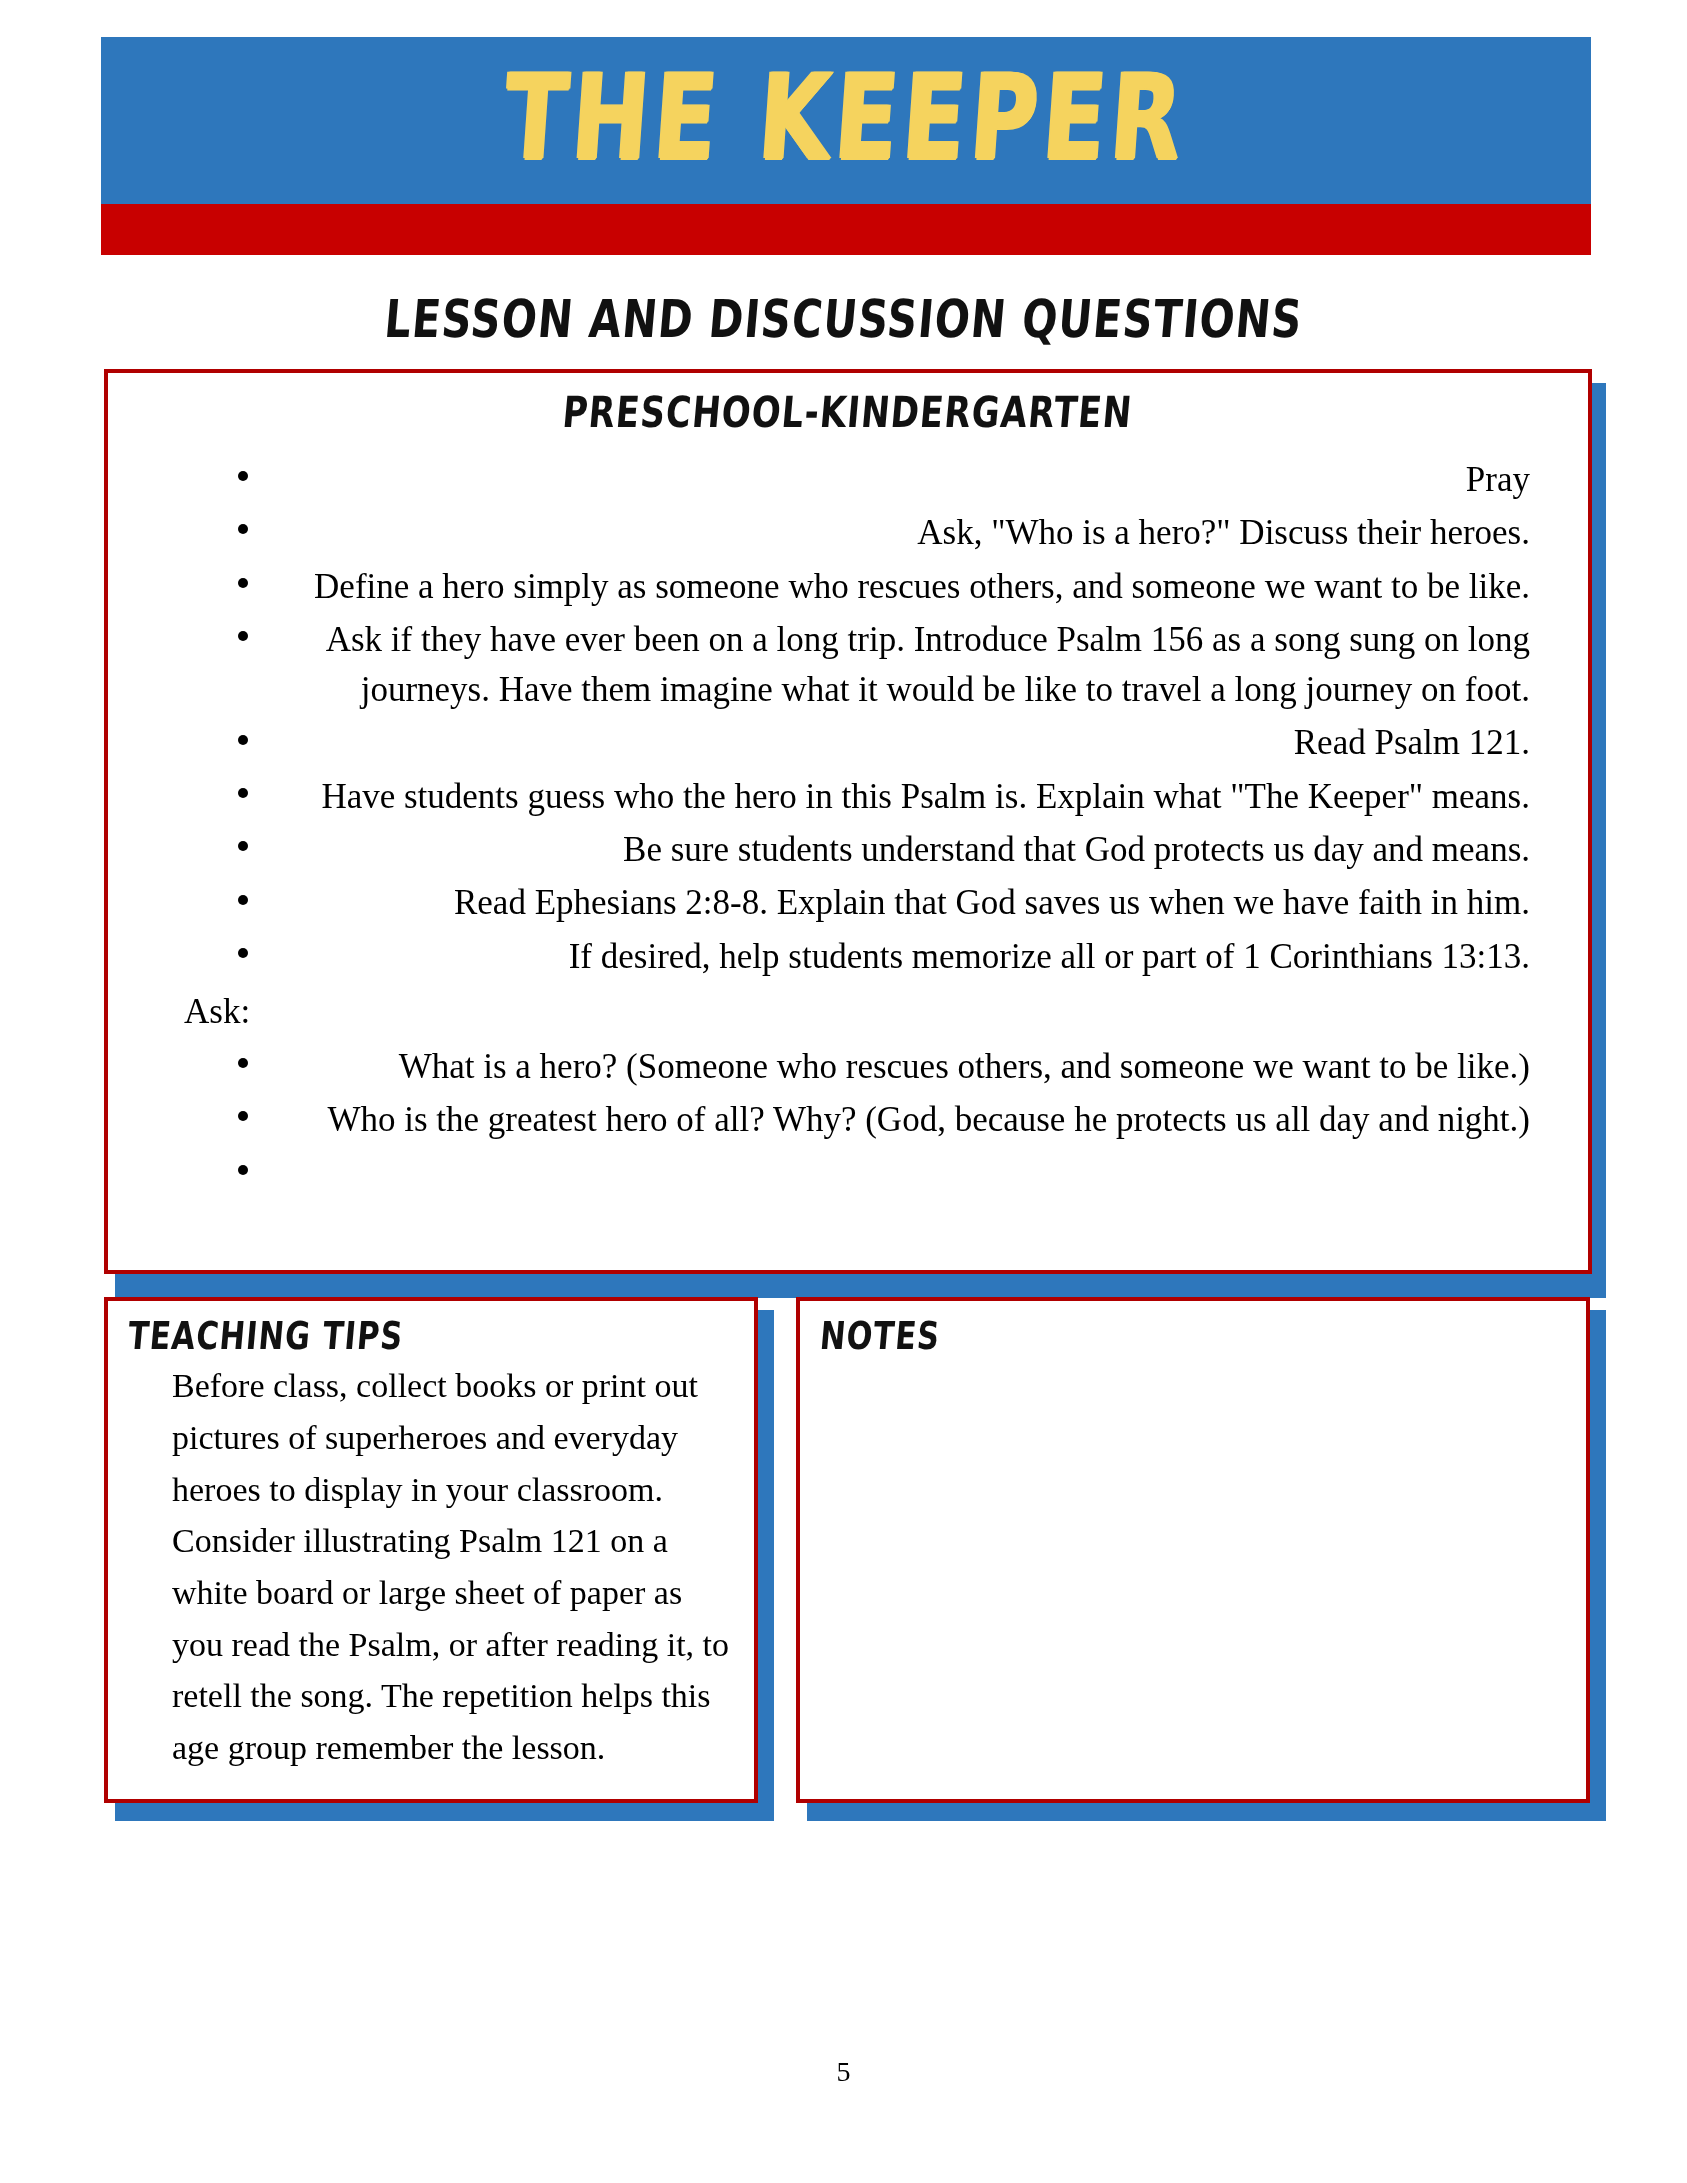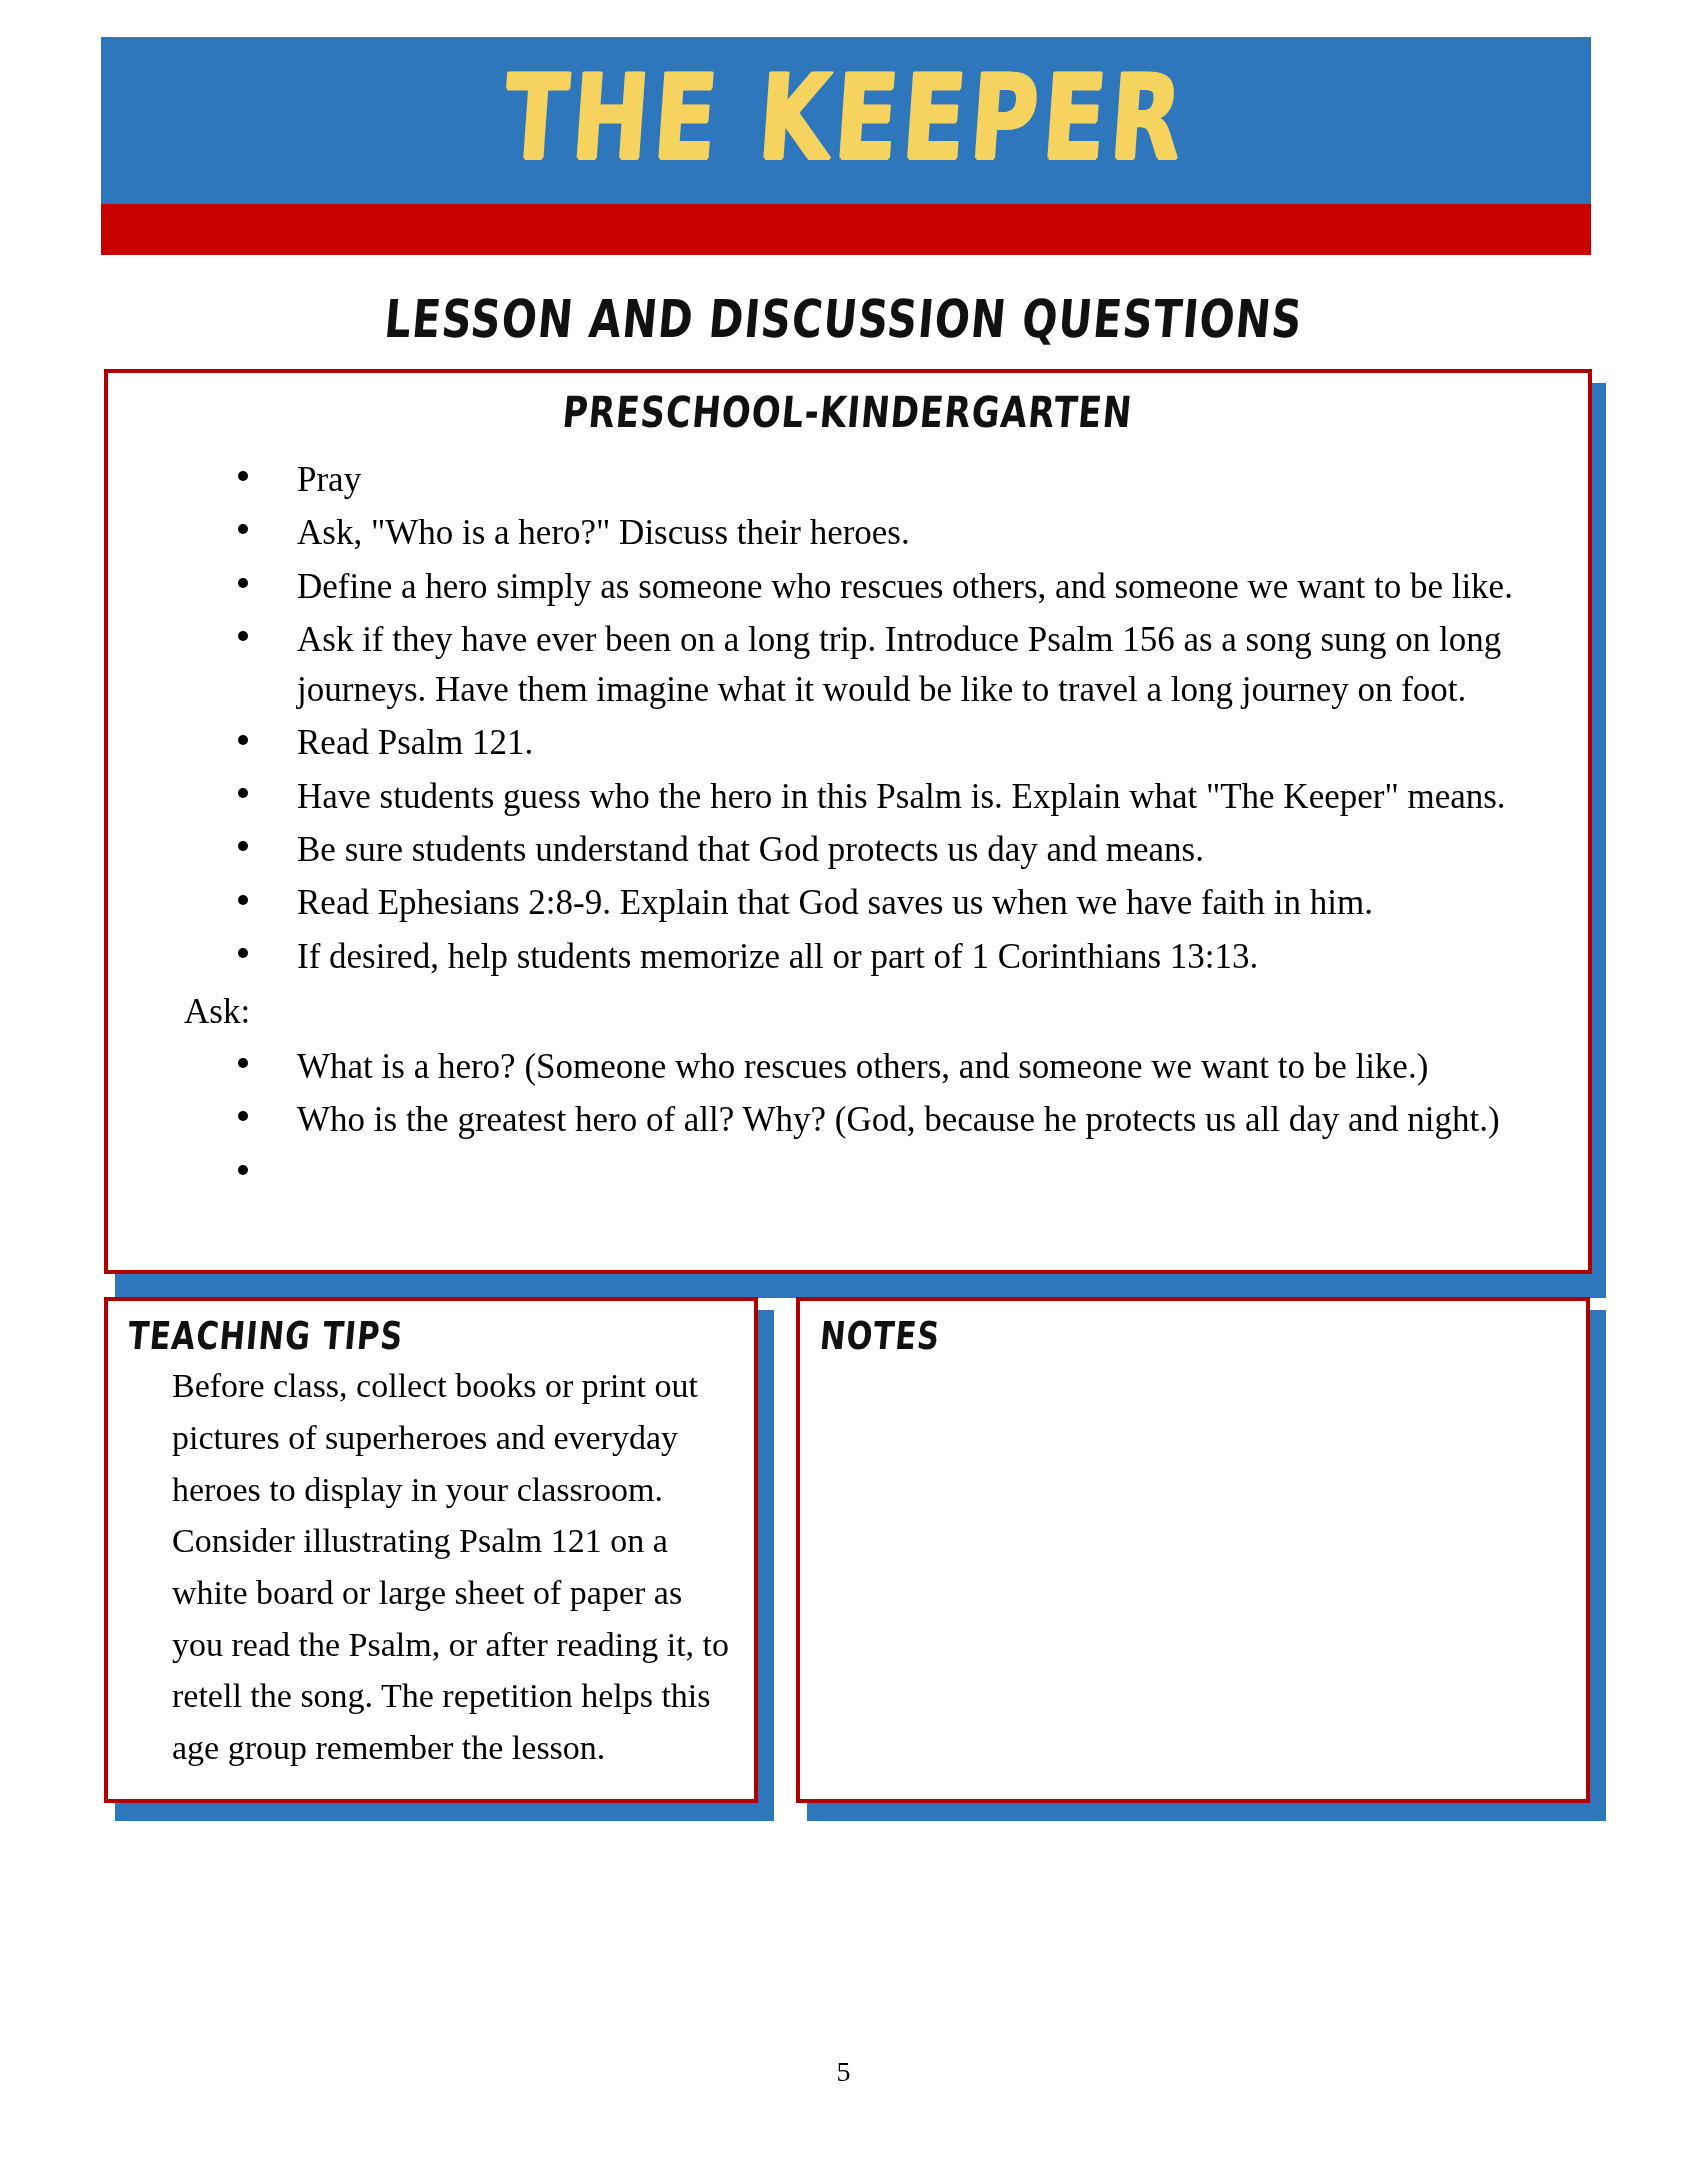--- a/index.html
+++ b/index.html
@@ -129,20 +129,21 @@
 
   ul.bullets {
     list-style: none;
     margin: 0;
     padding: 0;
   }
   ul.bullets > li {
     position: relative;
     margin: 0 0 3.3px 0;
     padding-left: 12px;
+    text-align: right;
   }
   .li-inner {
     display: block;
     margin-left: 177px;
     margin-right: 58px;
   }
   ul.bullets > li .bullet-dot {
     position: absolute;
     left: 130px;
     top: 0.46em;
@@ -269,21 +270,21 @@
       <li>
         <span class="bullet-dot"></span>
         <span class="li-inner">Have students guess who the hero in this Psalm is. Explain what "The Keeper" means.</span>
       </li>
       <li>
         <span class="bullet-dot"></span>
         <span class="li-inner">Be sure students understand that God protects us day and means.</span>
       </li>
       <li>
         <span class="bullet-dot"></span>
-        <span class="li-inner">Read Ephesians 2:8-9. Explain that God saves us when we have faith in him.</span>
+        <span class="li-inner">Read Ephesians 2:8-8. Explain that God saves us when we have faith in him.</span>
       </li>
       <li>
         <span class="bullet-dot"></span>
         <span class="li-inner">If desired, help students memorize all or part of 1 Corinthians 13:13.</span>
       </li>
     </ul>
 
     <div id="ask-label" class="body-text">Ask:</div>
 
     <ul class="bullets body-text">

